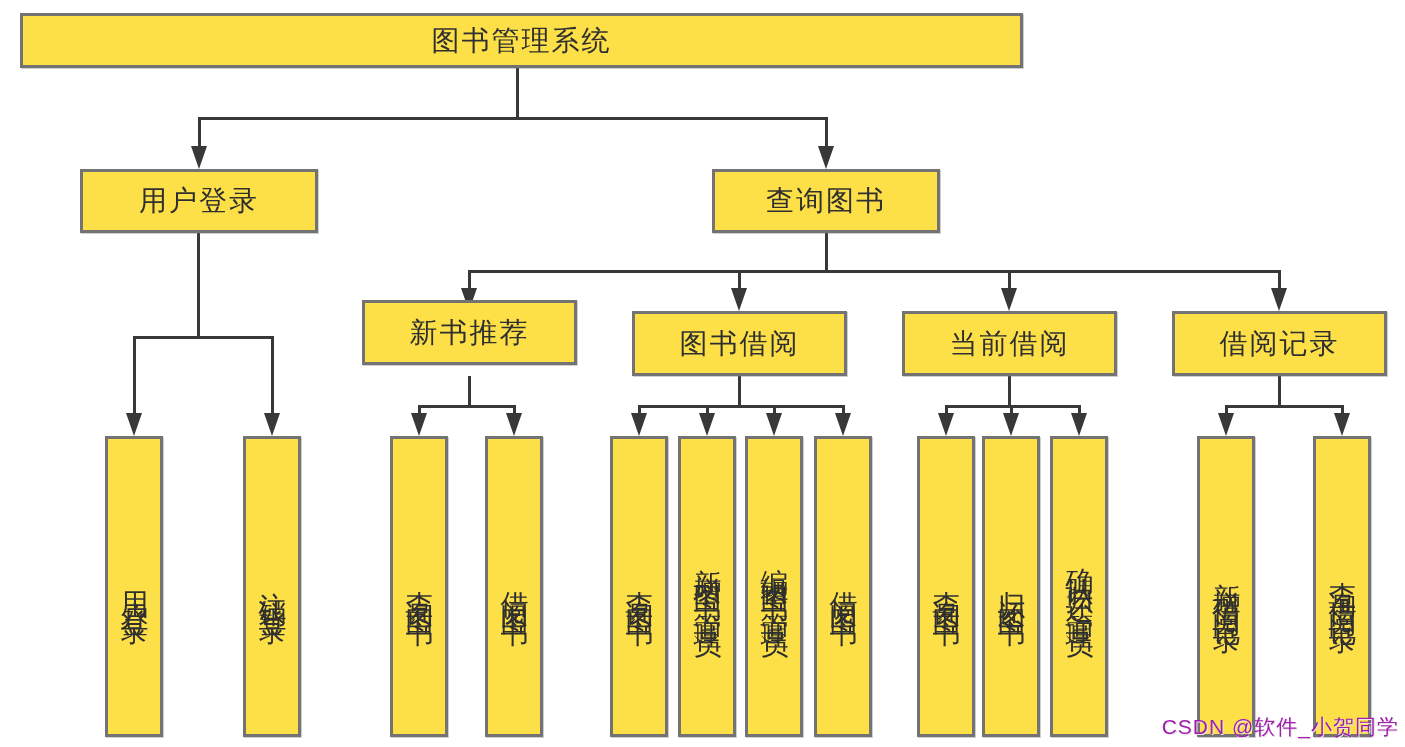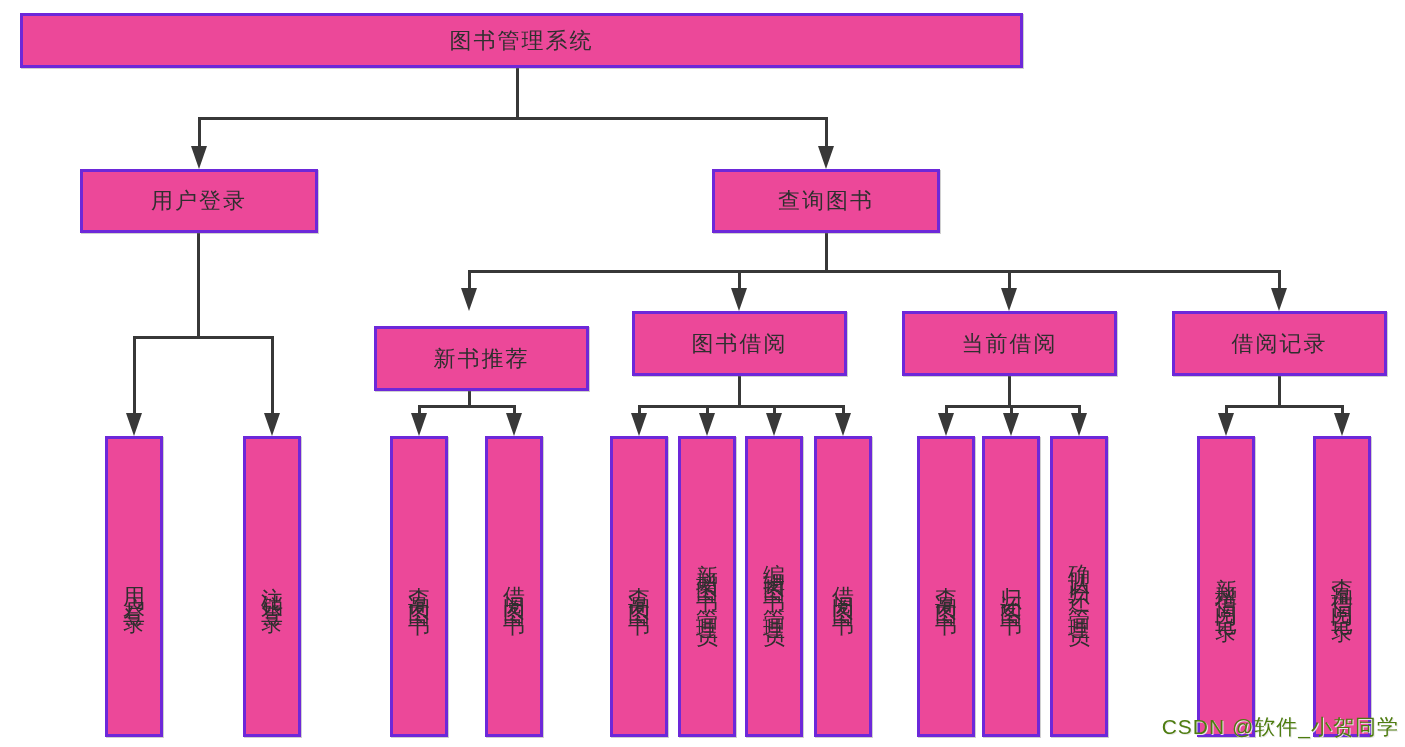--- a/index.html
+++ b/index.html
@@ -8,24 +8,24 @@
     width:1405px;height:747px;
     background:#ffffff;
     font-family:"Liberation Sans","DejaVu Sans",sans-serif;
     color:#2f2f2f;
     overflow:hidden;
   }
   
   .node{
     position:absolute;
     box-sizing:border-box;
-    background:#ec4899;
-    border:3px solid #6d28d9;
+    background:#fde047;
+    border:3px solid #737373;
     display:flex;align-items:center;justify-content:center;
-    font-size:22px;
+    font-size:28px;
     letter-spacing:2px;
     color:#2f2f2f;
     box-shadow:1px 1px 0 rgba(120,120,120,.35);
   }
   .vnode span{
     writing-mode:vertical-rl;
     text-orientation:mixed;
     letter-spacing:9px;
     line-height:1;
     letter-spacing:9px;
@@ -36,21 +36,21 @@
   .arrow{
     position:absolute;width:0;height:0;
     border-left:8px solid transparent;
     border-right:8px solid transparent;
     border-top:23px solid #383838;
   }
   .watermark{
     position:absolute;
     right:6px;bottom:6px;
     font-size:21px;
-    color:#4d7c0f;
+    color:#a21caf;
     letter-spacing:1px;
     text-shadow:1px 1px 0 #e8e8e8;
     white-space:nowrap;
   }
 </style>
 </head>
 <body>
 
 <div class="canvas">
 
@@ -117,21 +117,21 @@
     <span>图书管理系统</span>
   </div>
 
   <div class="node" style="left:80px;top:169px;width:238px;height:64px;">
     <span>用户登录</span>
   </div>
   <div class="node" style="left:712px;top:169px;width:228px;height:64px;">
     <span>查询图书</span>
   </div>
 
-  <div class="node" style="left:362px;top:326px;width:215px;height:65px;margin-left:12px;">
+  <div class="node" style="left:362px;top:300px;width:215px;height:65px;">
     <span>新书推荐</span>
   </div>
   <div class="node" style="left:902px;top:311px;width:215px;height:65px;">
     <span>当前借阅</span>
   </div>
   <div class="node" style="left:632px;top:311px;width:215px;height:65px;">
     <span>图书借阅</span>
   </div>
   <div class="node" style="left:1172px;top:311px;width:215px;height:65px;">
     <span>借阅记录</span>

